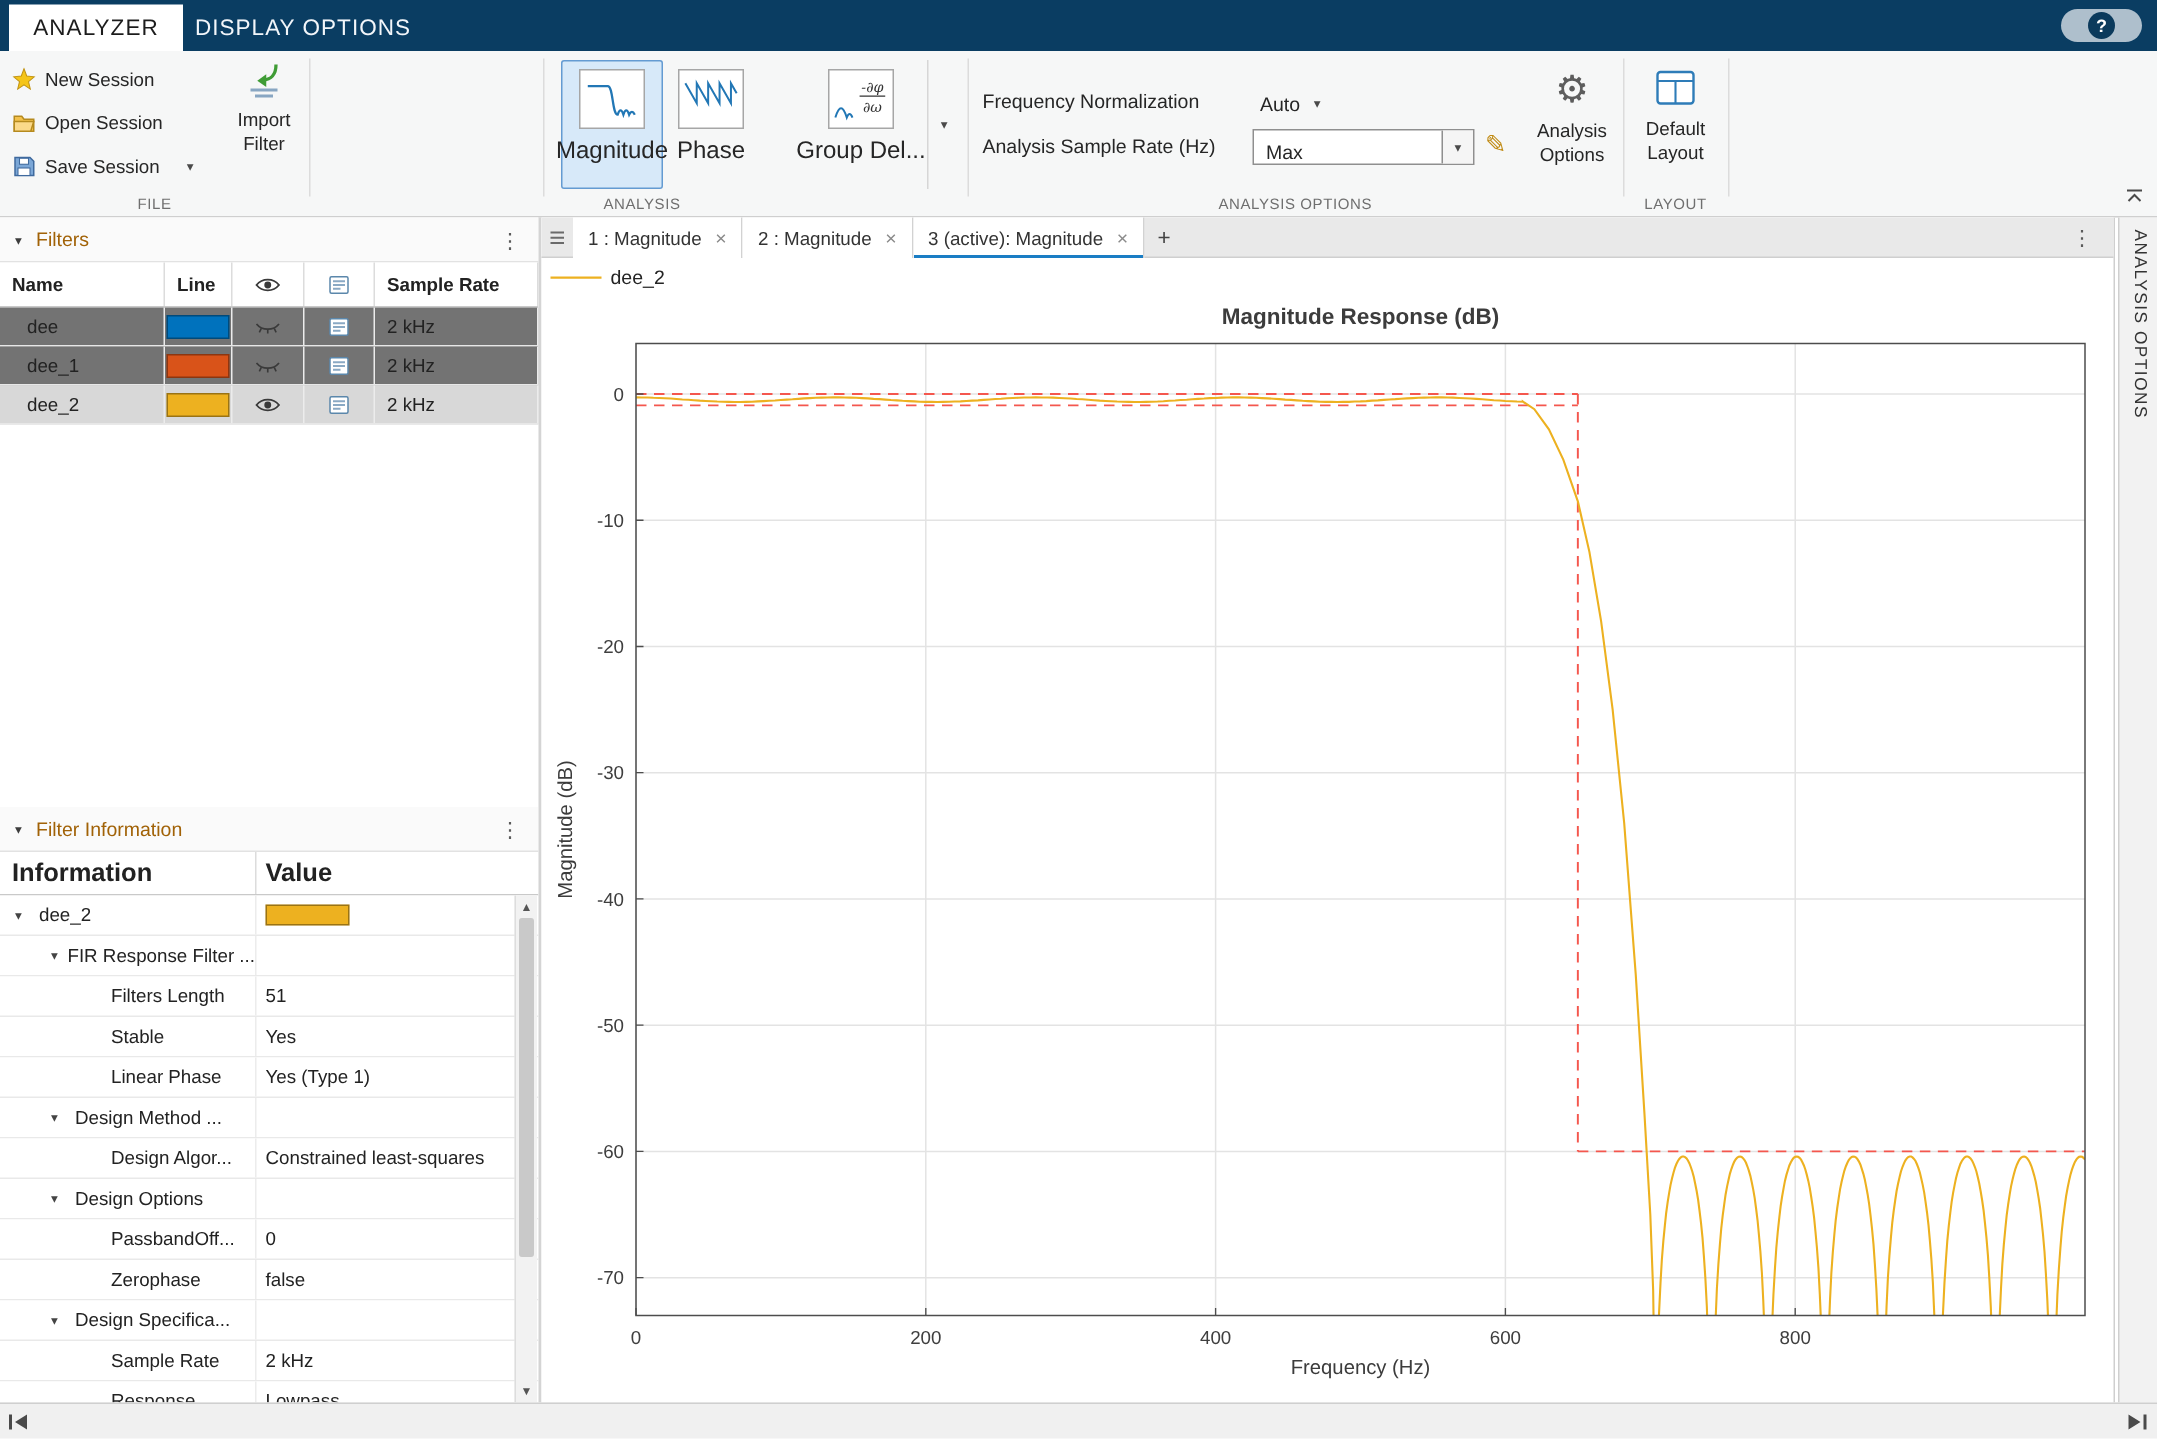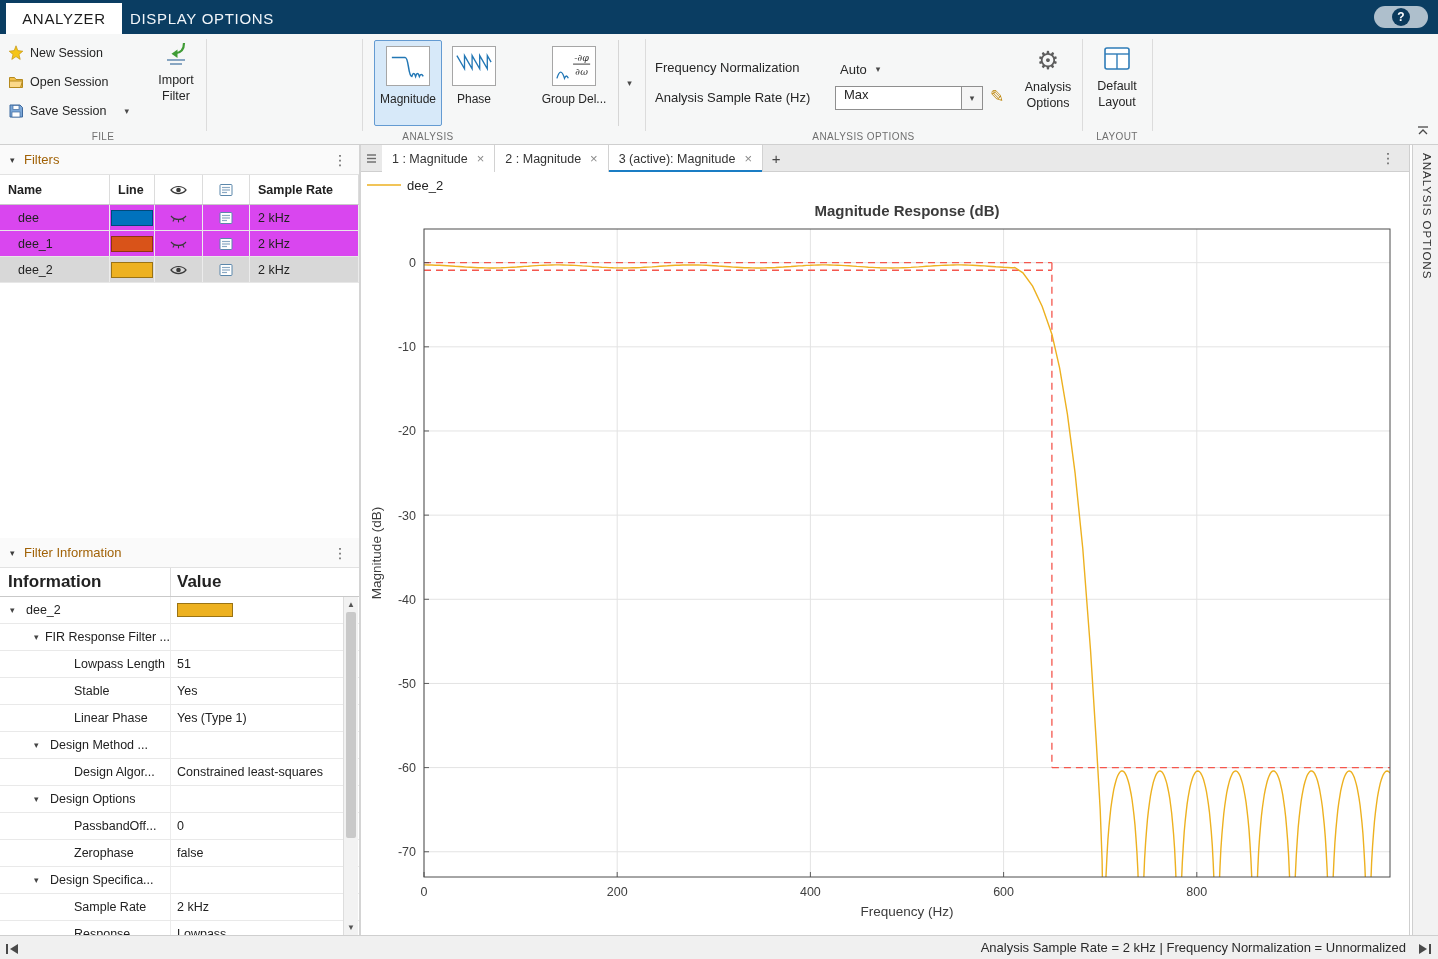--- a/index.html
+++ b/index.html
@@ -29,27 +29,27 @@
     font-size:12.5px;color:#262626;white-space:nowrap;cursor:default}
   .rbig{position:absolute;display:flex;flex-direction:column;align-items:center;
     font-size:12.5px;color:#262626;cursor:default}
   .rbig .l1{margin-top:6px;line-height:16px}
   .rbig .l2{line-height:16px}
   .chev{font-size:9px;color:#4a4a4a;line-height:1}
   .gal-btn{position:absolute;top:6px;height:86px;display:flex;flex-direction:column;
     align-items:center;border:1px solid transparent;border-radius:2px;cursor:default}
   .gal-btn.selected{background:#d7e9f9;border-color:#649bd2}
   .mini{width:44px;height:40px;background:#fff;border:1px solid #a6a6a6;margin-top:5px}
-  .gal-label{font-size:12px;color:#262626;margin-top:6px;white-space:nowrap}
+  .gal-label{font-size:16px;color:#262626;margin-top:6px;white-space:nowrap}
   .gal-dd{position:absolute;top:6px;height:86px;width:22px;border-left:1px solid #d6d6d6;
     display:flex;align-items:center;justify-content:center}
   .ao-label{position:absolute;font-size:13px;color:#262626;white-space:nowrap}
   .dd-flat{position:absolute;display:flex;align-items:center;gap:9px;font-size:13px;color:#262626;height:22px}
   .combo{position:absolute;width:148px;height:24px;background:#fff;border:1px solid #8f8f8f;
-    display:flex;align-items:flex-start}
+    display:flex;align-items:flex-end}
   .combo .val{flex:1;padding-left:8px;font-size:13px;color:#262626}
   .combo .dd{width:21px;height:100%;border-left:1px solid #8f8f8f;background:#f5f5f5;
     display:flex;align-items:center;justify-content:center}
   .pencil{position:absolute;font-size:17px;color:#c08a12;cursor:default}
   .gear-glyph{font-size:25px;color:#5d5d5d;line-height:1;margin-top:8px}
   .ribbon-collapse{position:absolute;left:1414px;top:88px;width:18px;height:16px;
     display:flex;align-items:center;justify-content:center}
 
   
   .left-panel{position:absolute;left:0;top:145px;width:359px;height:790px;background:#fff;overflow:hidden}
@@ -58,21 +58,21 @@
     border-bottom:1px solid #e2e2e2;display:flex;align-items:center}
   .panel-header .tri{font-size:9px;color:#3c3c3c;margin-left:10px;width:14px}
   .panel-header .ttl{font-size:13px;color:#a16207}
   .panel-header .kebab{position:absolute;right:12px;font-size:14px;color:#5a5a5a}
 
   .f-head,.f-row{display:grid;grid-template-columns:110px 45px 48px 47px 1fr}
   .f-head{position:absolute;left:0;right:0;top:30px;height:30px;background:#fff;
     border-bottom:1px solid #c9c9c9;font-weight:bold;font-size:12.5px}
   .f-head .c{display:flex;align-items:center;border-right:1px solid #dcdcdc}
   #filters-rows{position:absolute;left:0;right:0;top:60px}
-  .f-row{height:26px;border-bottom:1px solid #e7e7e7;font-size:12.5px;background:#d946ef}
+  .f-row{height:26px;border-bottom:1px solid #e7e7e7;font-size:12.5px;background:#737373}
   .f-row.selected{background:#d8d8d8}
   .f-row .c{display:flex;align-items:center;border-right:1px solid #ececec;overflow:hidden}
   .c.pl8{padding-left:8px}.c.pl18{padding-left:18px}
   .c.center{justify-content:center}
   .swatch{width:42px;height:16px;border:1px solid rgba(0,0,0,.35);display:inline-block}
   .swatch.big{width:56px;height:14px}
 
   .info-panel-header{top:393px}
   .i-head,.i-row{display:grid;grid-template-columns:170px 1fr}
   .i-head{position:absolute;left:0;right:0;top:423px;height:29px;background:#fff;
@@ -373,21 +373,21 @@
         </div>
         <div class="i-row">
           <div class="c ind1">
             <span class="tri">▾</span>
             <span>FIR Response Filter ...</span>
           </div>
           <div class="c val"></div>
         </div>
         <div class="i-row">
           <div class="c ind2">
-            <span>Lowpass Length</span>
+            <span>Filters Length</span>
           </div>
           <div class="c val">51</div>
         </div>
         <div class="i-row">
           <div class="c ind2">
             <span>Stable</span>
           </div>
           <div class="c val">Yes</div>
         </div>
         <div class="i-row">
@@ -548,21 +548,20 @@
     <span class="vlabel">ANALYSIS OPTIONS</span>
   </div>
 
   <div class="statusbar">
     <span class="sb-icon-left">
       <svg width="15" height="12" viewBox="0 0 15 12">
           <rect x="1" y="1" width="2" height="10" fill="#4a4a4a"></rect>
           <path d="M13 1 L13 11 L5 6 Z" fill="#4a4a4a"></path>
         </svg>
     </span>
-    <span class="status-text">Analysis Sample Rate = 2 kHz | Frequency Normalization = Unnormalized</span>
     <span class="sb-icon-right">
       <svg width="15" height="12" viewBox="0 0 15 12">
           <rect x="12" y="1" width="2" height="10" fill="#4a4a4a"></rect>
           <path d="M2 1 L2 11 L10 6 Z" fill="#4a4a4a"></path>
         </svg>
     </span>
   </div>
 
 </div>
 

